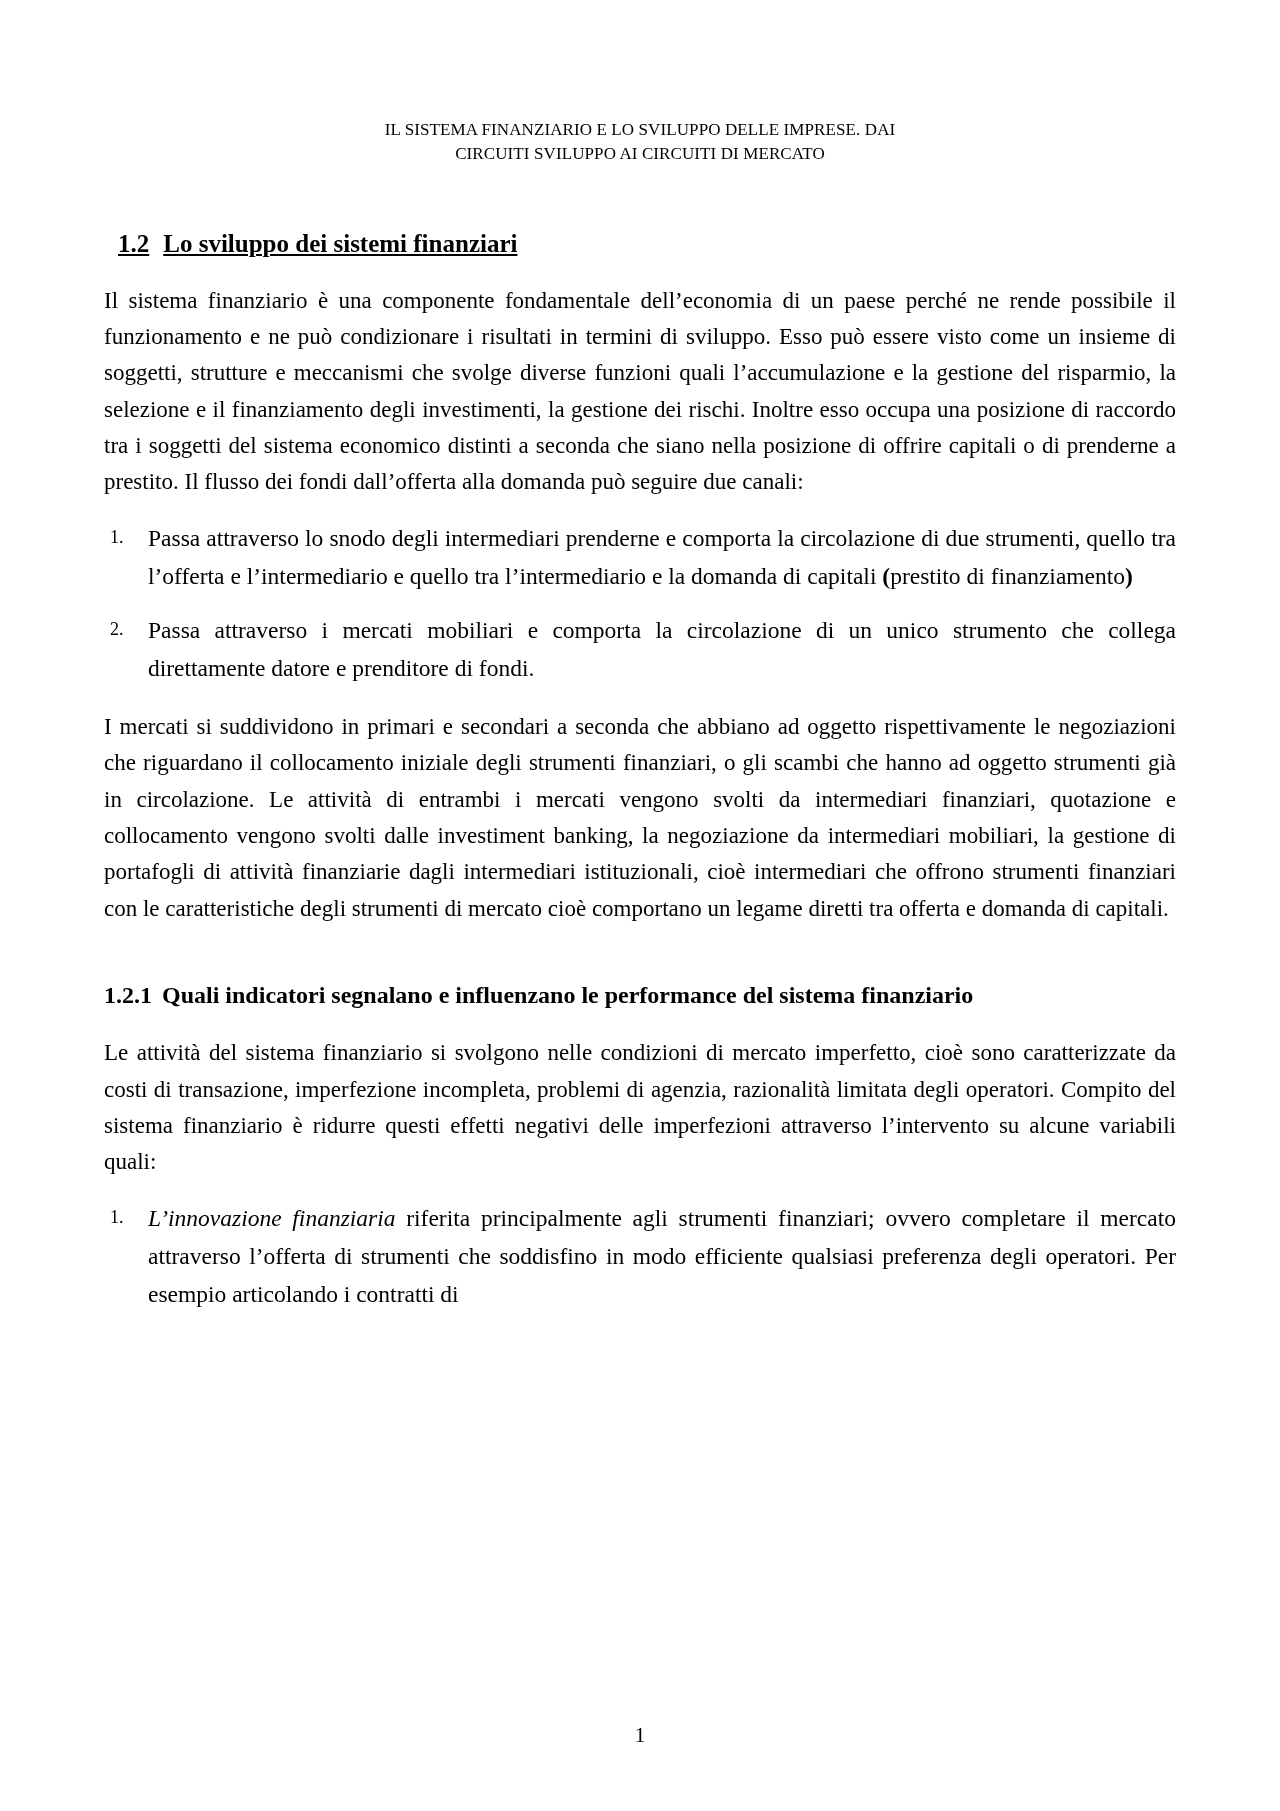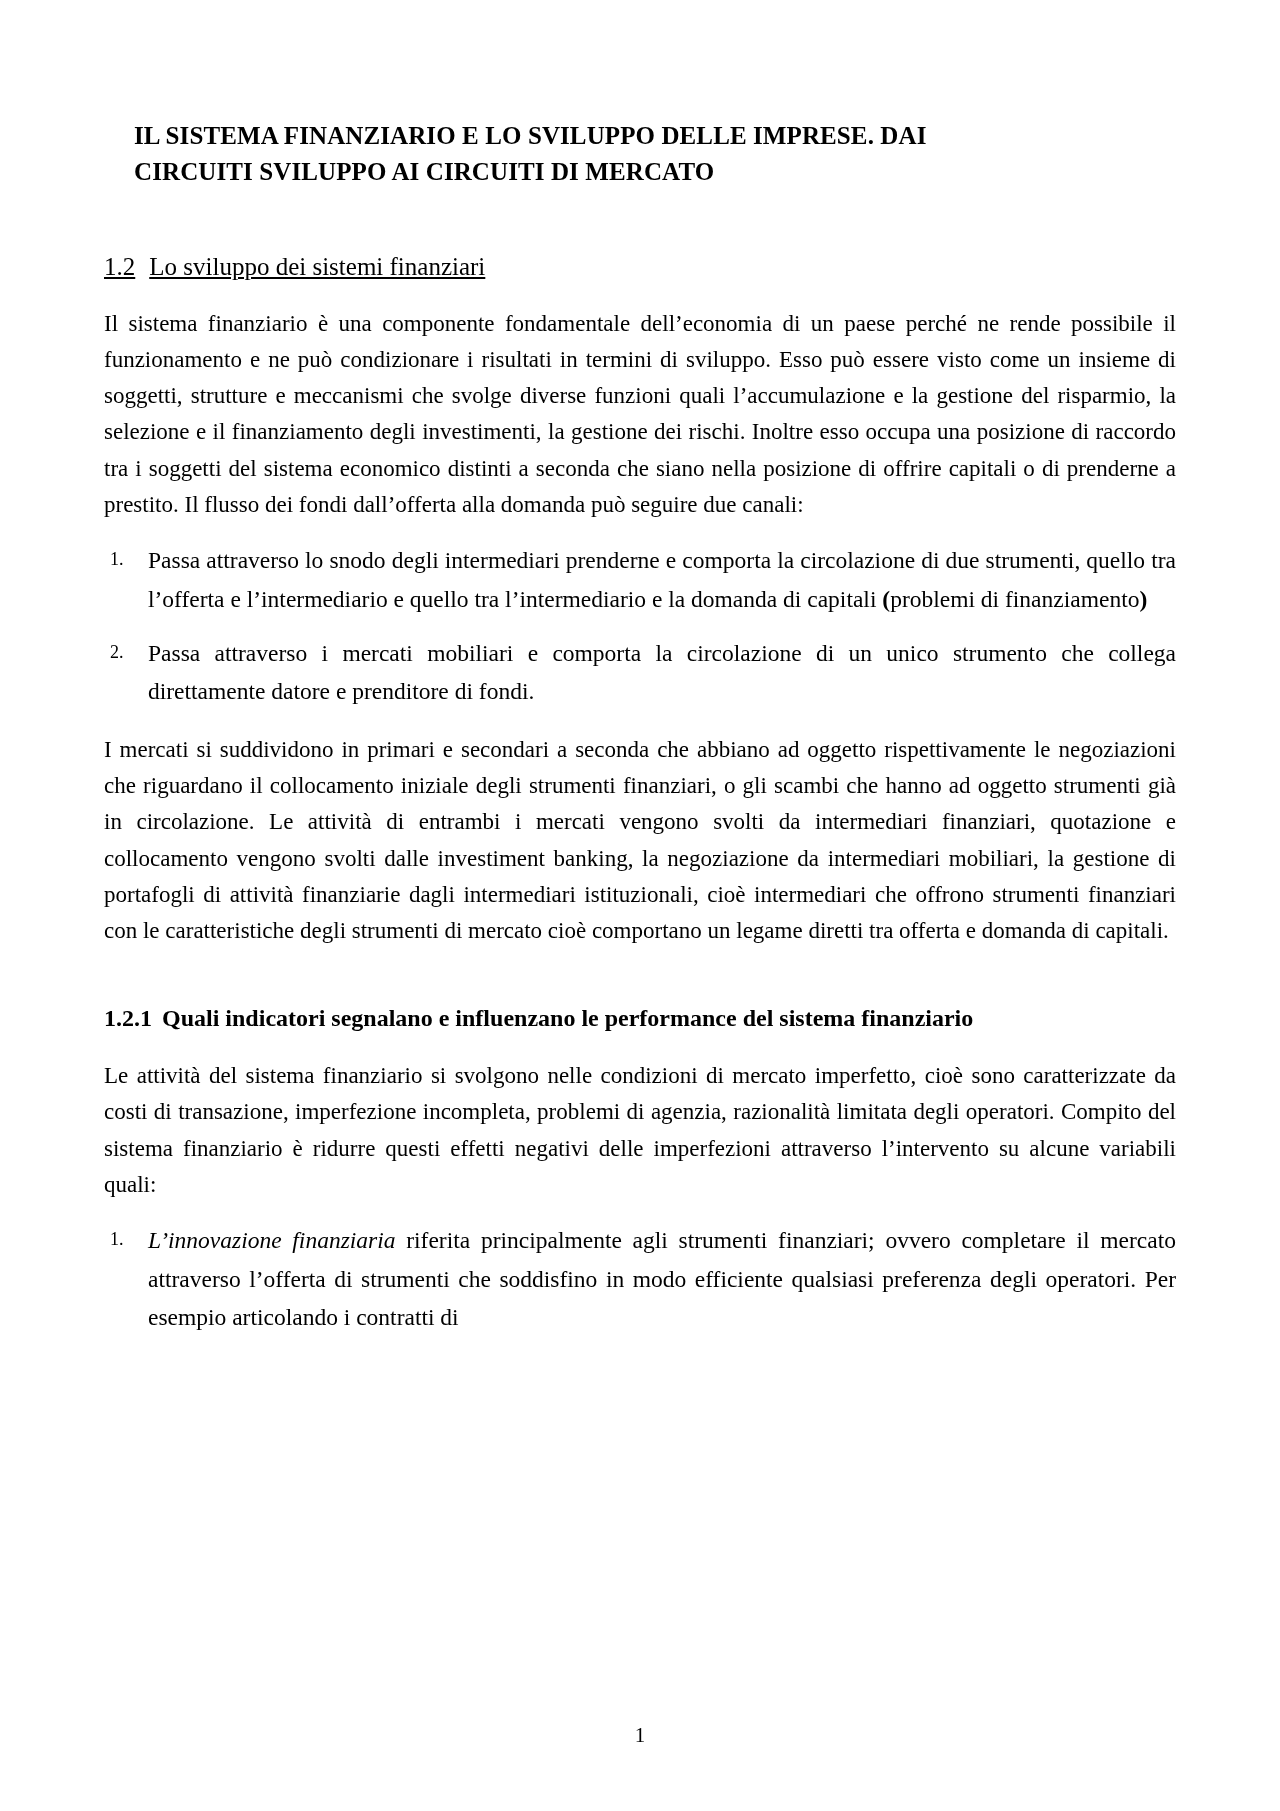--- a/index.html
+++ b/index.html
@@ -16,31 +16,32 @@
     overflow: hidden;
   }
   .page {
     width: 1280px;
     height: 1811px;
     box-sizing: border-box;
     padding: 118px 104px 40px 104px;
     position: relative;
   }
   .doc-title {
-    font-weight: bold;
-    font-size: 25px;
+    text-align: center;
+    font-weight: normal;
+    font-size: 17px;
     line-height: 1.42;
     letter-spacing: 0.1px;
     margin: 0 0 0 0;
     padding: 0 30px;
   }
   .heading-2 {
     font-size: 25px;
-    font-weight: normal;
-    margin: 62px 0 0 0;
+    font-weight: bold;
+    margin: 62px 0 0 14px;
     line-height: 1.3;
   }
   .heading-2 .h-num {
     text-decoration: underline;
     display: inline-block;
   }
   .heading-2 .h-text {
     text-decoration: underline;
     display: inline-block;
     margin-left: 14px;
@@ -111,21 +112,21 @@
   </h1>
 
   <h2 class="heading-2">
     <span class="h-num">1.2</span><span class="h-text">Lo sviluppo dei sistemi finanziari</span>
   </h2>
 
   <p class="body">Il sistema finanziario è una componente fondamentale dell’economia di un paese perché ne rende possibile il funzionamento e ne può condizionare i risultati in termini di sviluppo. Esso  può essere visto come un insieme di soggetti, strutture e meccanismi che svolge diverse funzioni quali l’accumulazione e la gestione del risparmio, la selezione e il finanziamento degli investimenti, la gestione dei rischi. Inoltre esso occupa una posizione di raccordo tra i soggetti del sistema economico distinti a seconda che siano nella posizione di offrire capitali o di prenderne a prestito. Il flusso dei fondi dall’offerta alla domanda può seguire due canali:</p>
 
   <ol class="numlist">
     <li>
-      <span class="marker">1.</span><span>Passa attraverso lo snodo degli intermediari prenderne e comporta la circolazione di due strumenti, quello tra l’offerta e l’intermediario e quello tra l’intermediario e la domanda di capitali </span><span class="b">(</span><span>problemi di finanziamento</span><span class="b">)</span>
+      <span class="marker">1.</span><span>Passa attraverso lo snodo degli intermediari prenderne e comporta la circolazione di due strumenti, quello tra l’offerta e l’intermediario e quello tra l’intermediario e la domanda di capitali </span><span class="b">(</span><span>prestito di finanziamento</span><span class="b">)</span>
     </li>
     <li>
       <span class="marker">2.</span><span>Passa attraverso i mercati mobiliari e comporta la circolazione di un unico strumento che collega direttamente datore e prenditore di fondi.</span>
     </li>
   </ol>
 
   <p class="body">I mercati si suddividono in primari e secondari a seconda che abbiano ad oggetto rispettivamente le negoziazioni che riguardano il collocamento iniziale degli strumenti finanziari, o gli scambi che hanno ad oggetto strumenti già in circolazione. Le attività di entrambi i mercati vengono svolti da intermediari finanziari, quotazione e collocamento vengono svolti dalle investiment banking, la negoziazione da intermediari mobiliari, la gestione di portafogli di attività finanziarie dagli intermediari istituzionali, cioè intermediari che offrono strumenti finanziari con le caratteristiche degli strumenti di mercato cioè comportano un legame diretti tra offerta e domanda di capitali.</p>
 
   <div class="gap-lg"></div>
 

